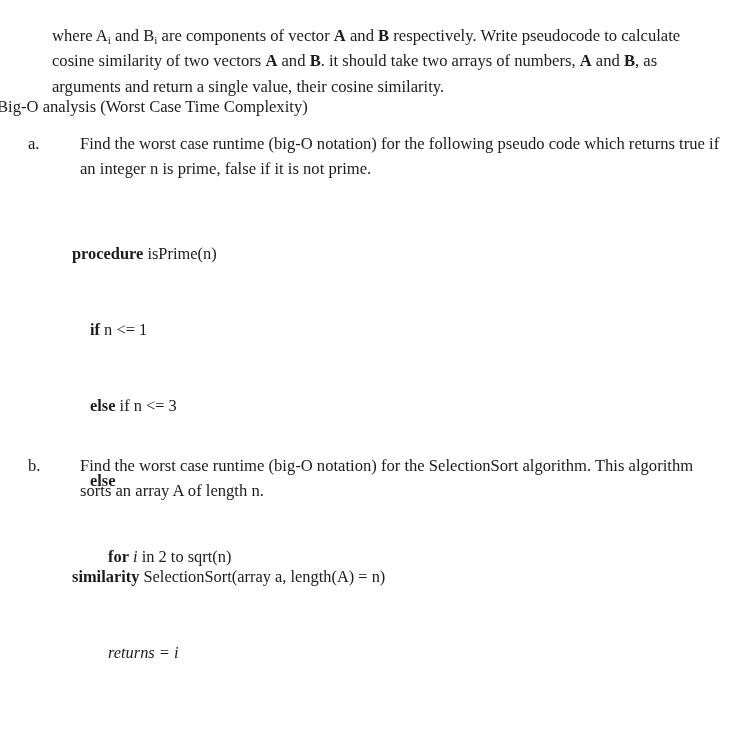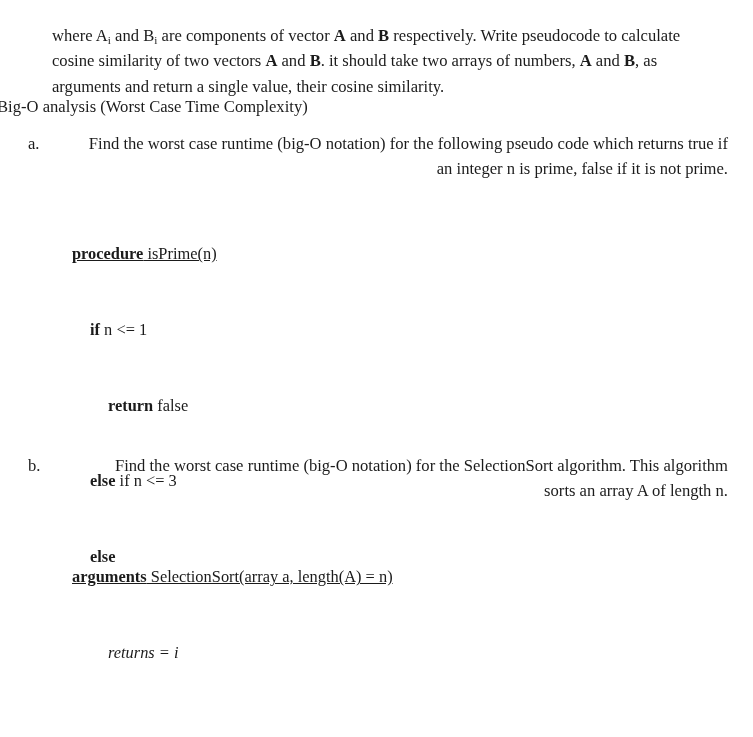--- a/index.html
+++ b/index.html
@@ -53,39 +53,38 @@
   .item .marker {
     position: absolute;
     left: 0;
     top: 0;
     width: 24px;
     text-align: left;
   }
   .item .body {
     margin-left: 52px;
     display: block;
-    text-align: right;
   }
   #item-a { left: 28px; top: 131px; width: 700px; }
   #item-b { left: 28px; top: 453px; width: 700px; }
 
   
   .code {
     position: absolute;
     font-family: "Liberation Serif", "DejaVu Serif", serif;
     font-size: 16.4px;
     line-height: 25.2px;
     white-space: pre;
   }
   #code-a { left: 72px; top: 191px; }
   #code-b { left: 72px; top: 514px; }
   .code .ln { display: block; white-space: pre; }
 
   
-  .i0 { padding-left: 0px; text-decoration: underline; }
+  .i0 { padding-left: 0px; }
   .i1 { padding-left: 18px; font-family: Liberation Serif, serif; }
   .i2 { padding-left: 36px; }
 
   b  { font-weight: 700; }
   i  { font-style: italic; }
   sub { font-size: 0.68em; line-height: 0; vertical-align: -0.25em; }
 </style>
 </head>
 <body>
 
@@ -96,35 +95,35 @@
   <div class="section-heading">Big-O analysis (Worst Case Time Complexity)</div>
 
   <div class="item" id="item-a">
     <span class="marker">a.</span>
     <span class="body">Find the worst case runtime (big-O notation) for the following pseudo code which returns true if an integer n is prime, false if it is not prime.</span>
   </div>
 
   <div class="code" id="code-a">
     <span class="ln i0"><b>procedure</b> isPrime(n)</span>
     <span class="ln i1"><b>if</b> n &lt;= 1</span>
-    <span class="ln i2"><b>return</b> false</span>
     <span class="ln i1"><b>else</b> if n &lt;= 3</span>
     <span class="ln i1"><b>else</b></span>
+    <span class="ln i2"><b>for</b> <i>i</i> in 2 to sqrt(n)</span>
     
     
     
   </div>
 
   <div class="item" id="item-b">
     <span class="marker">b.</span>
     <span class="body">Find the worst case runtime (big-O notation) for the SelectionSort algorithm. This algorithm sorts an array A of length n.</span>
   </div>
 
   <div class="code" id="code-b">
-    <span class="ln i0"><b>arguments</b> SelectionSort(array a, length(A) = n)</span>
+    <span class="ln i0"><b>similarity</b> SelectionSort(array a, length(A) = n)</span>
     <span class="ln i2"><i>returns = i</i></span>
     
     
     
     
   </div>
 
 </div>
 
 </body></html>

